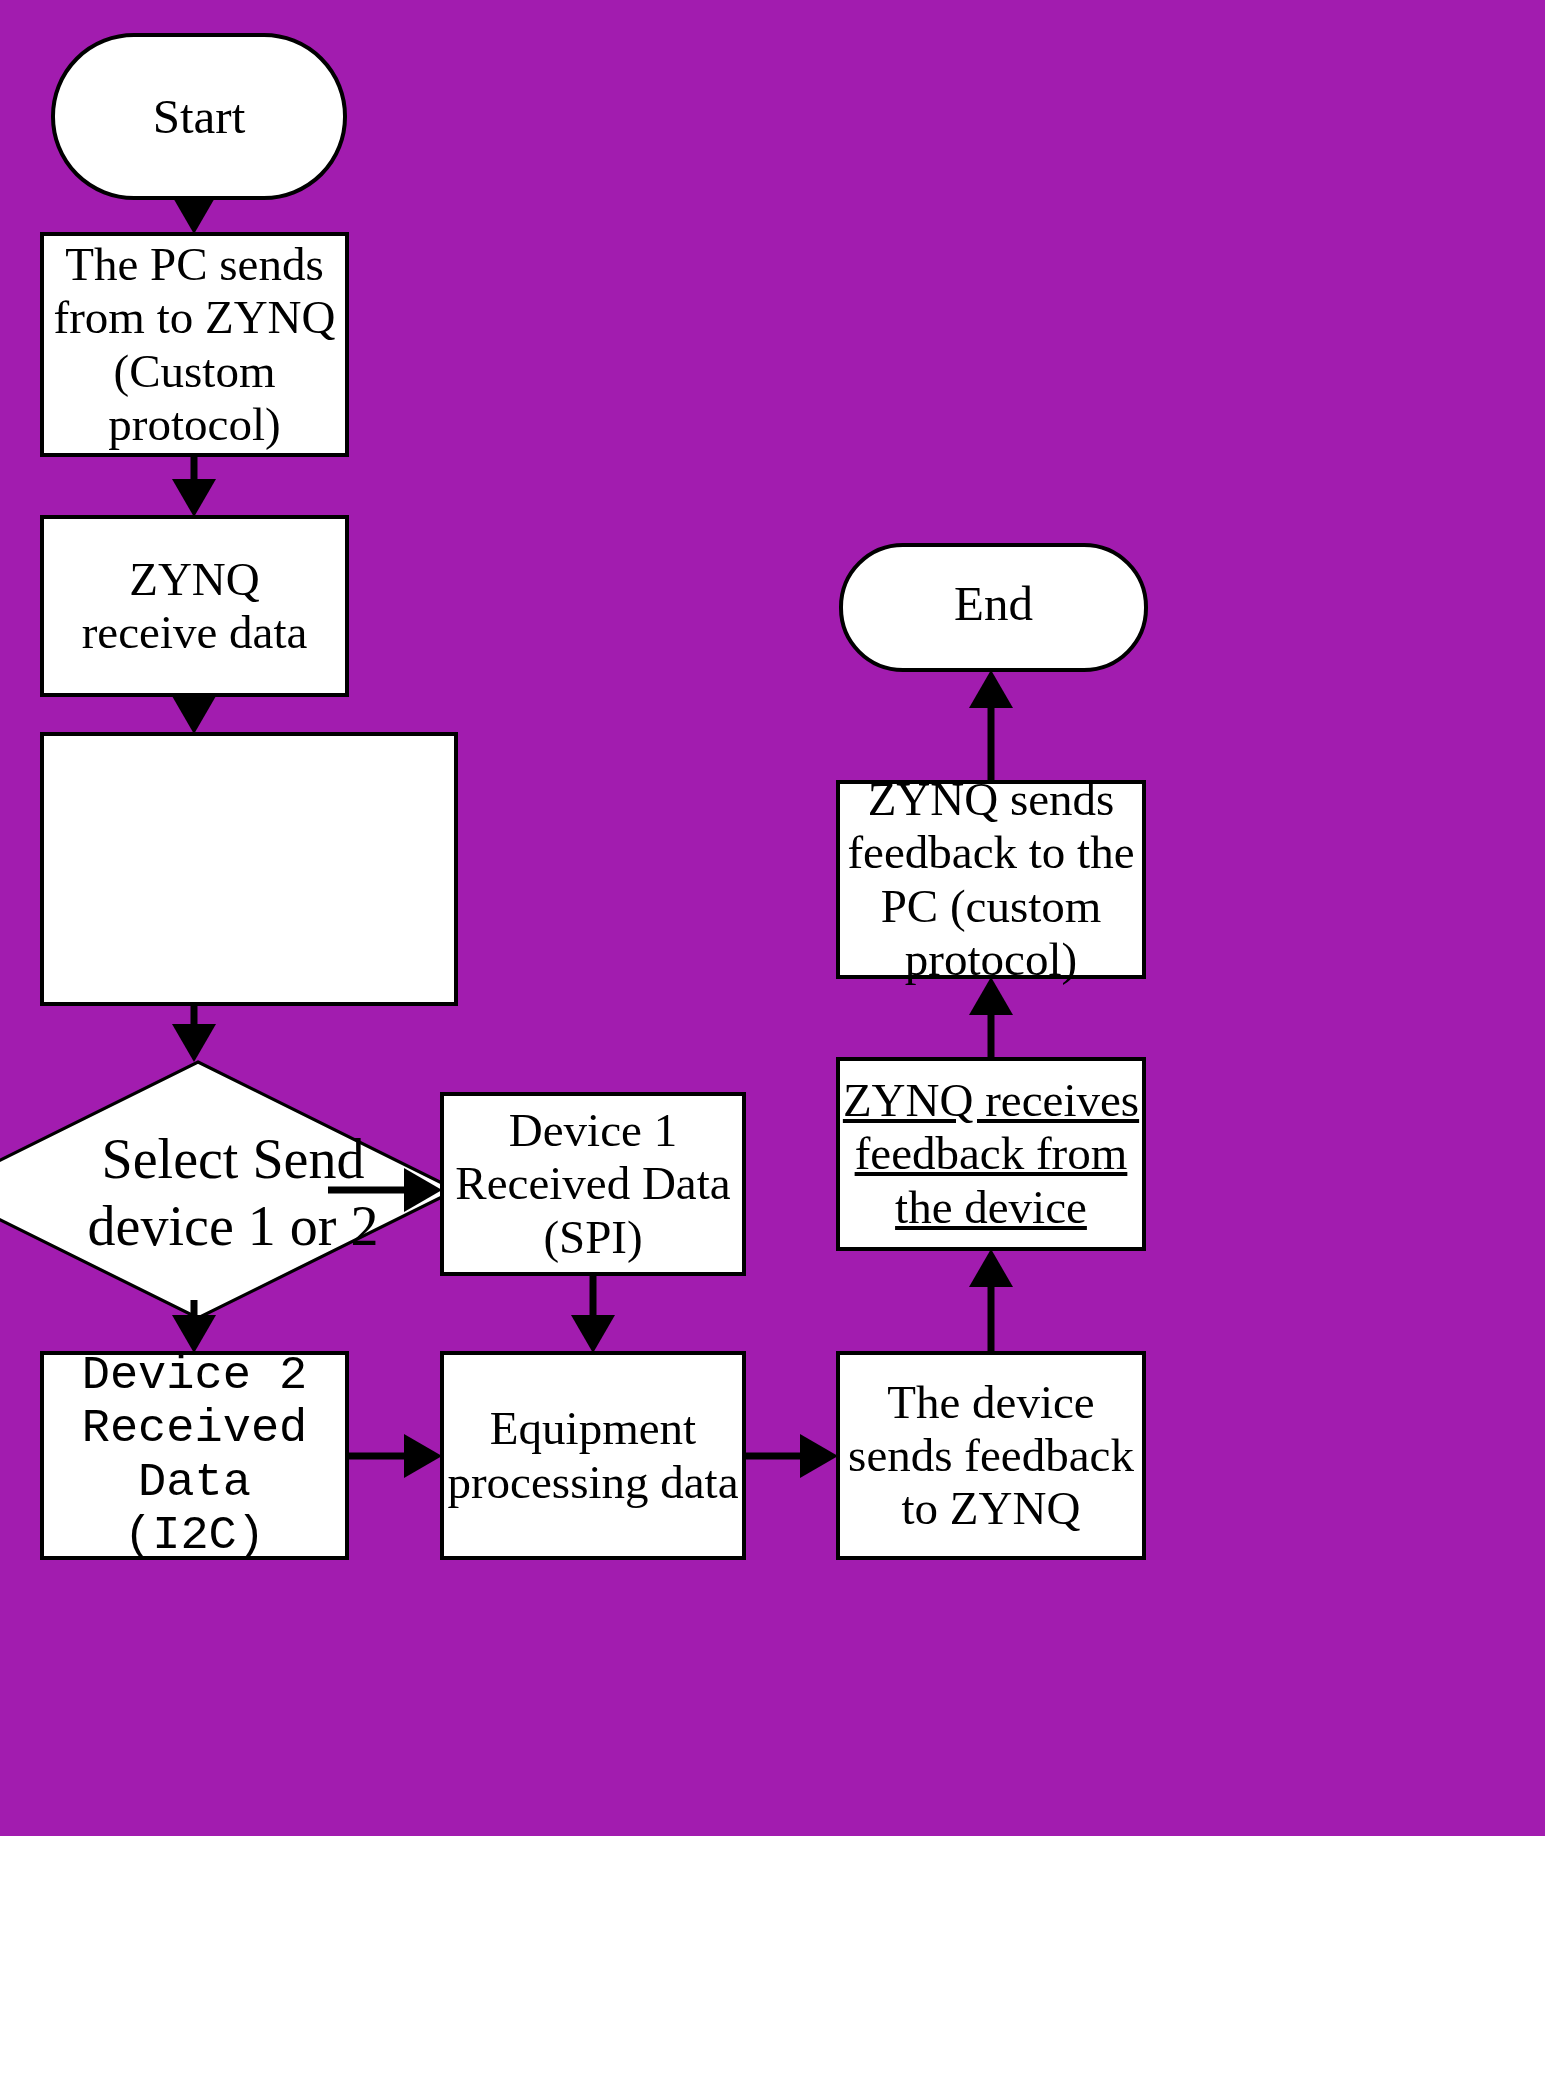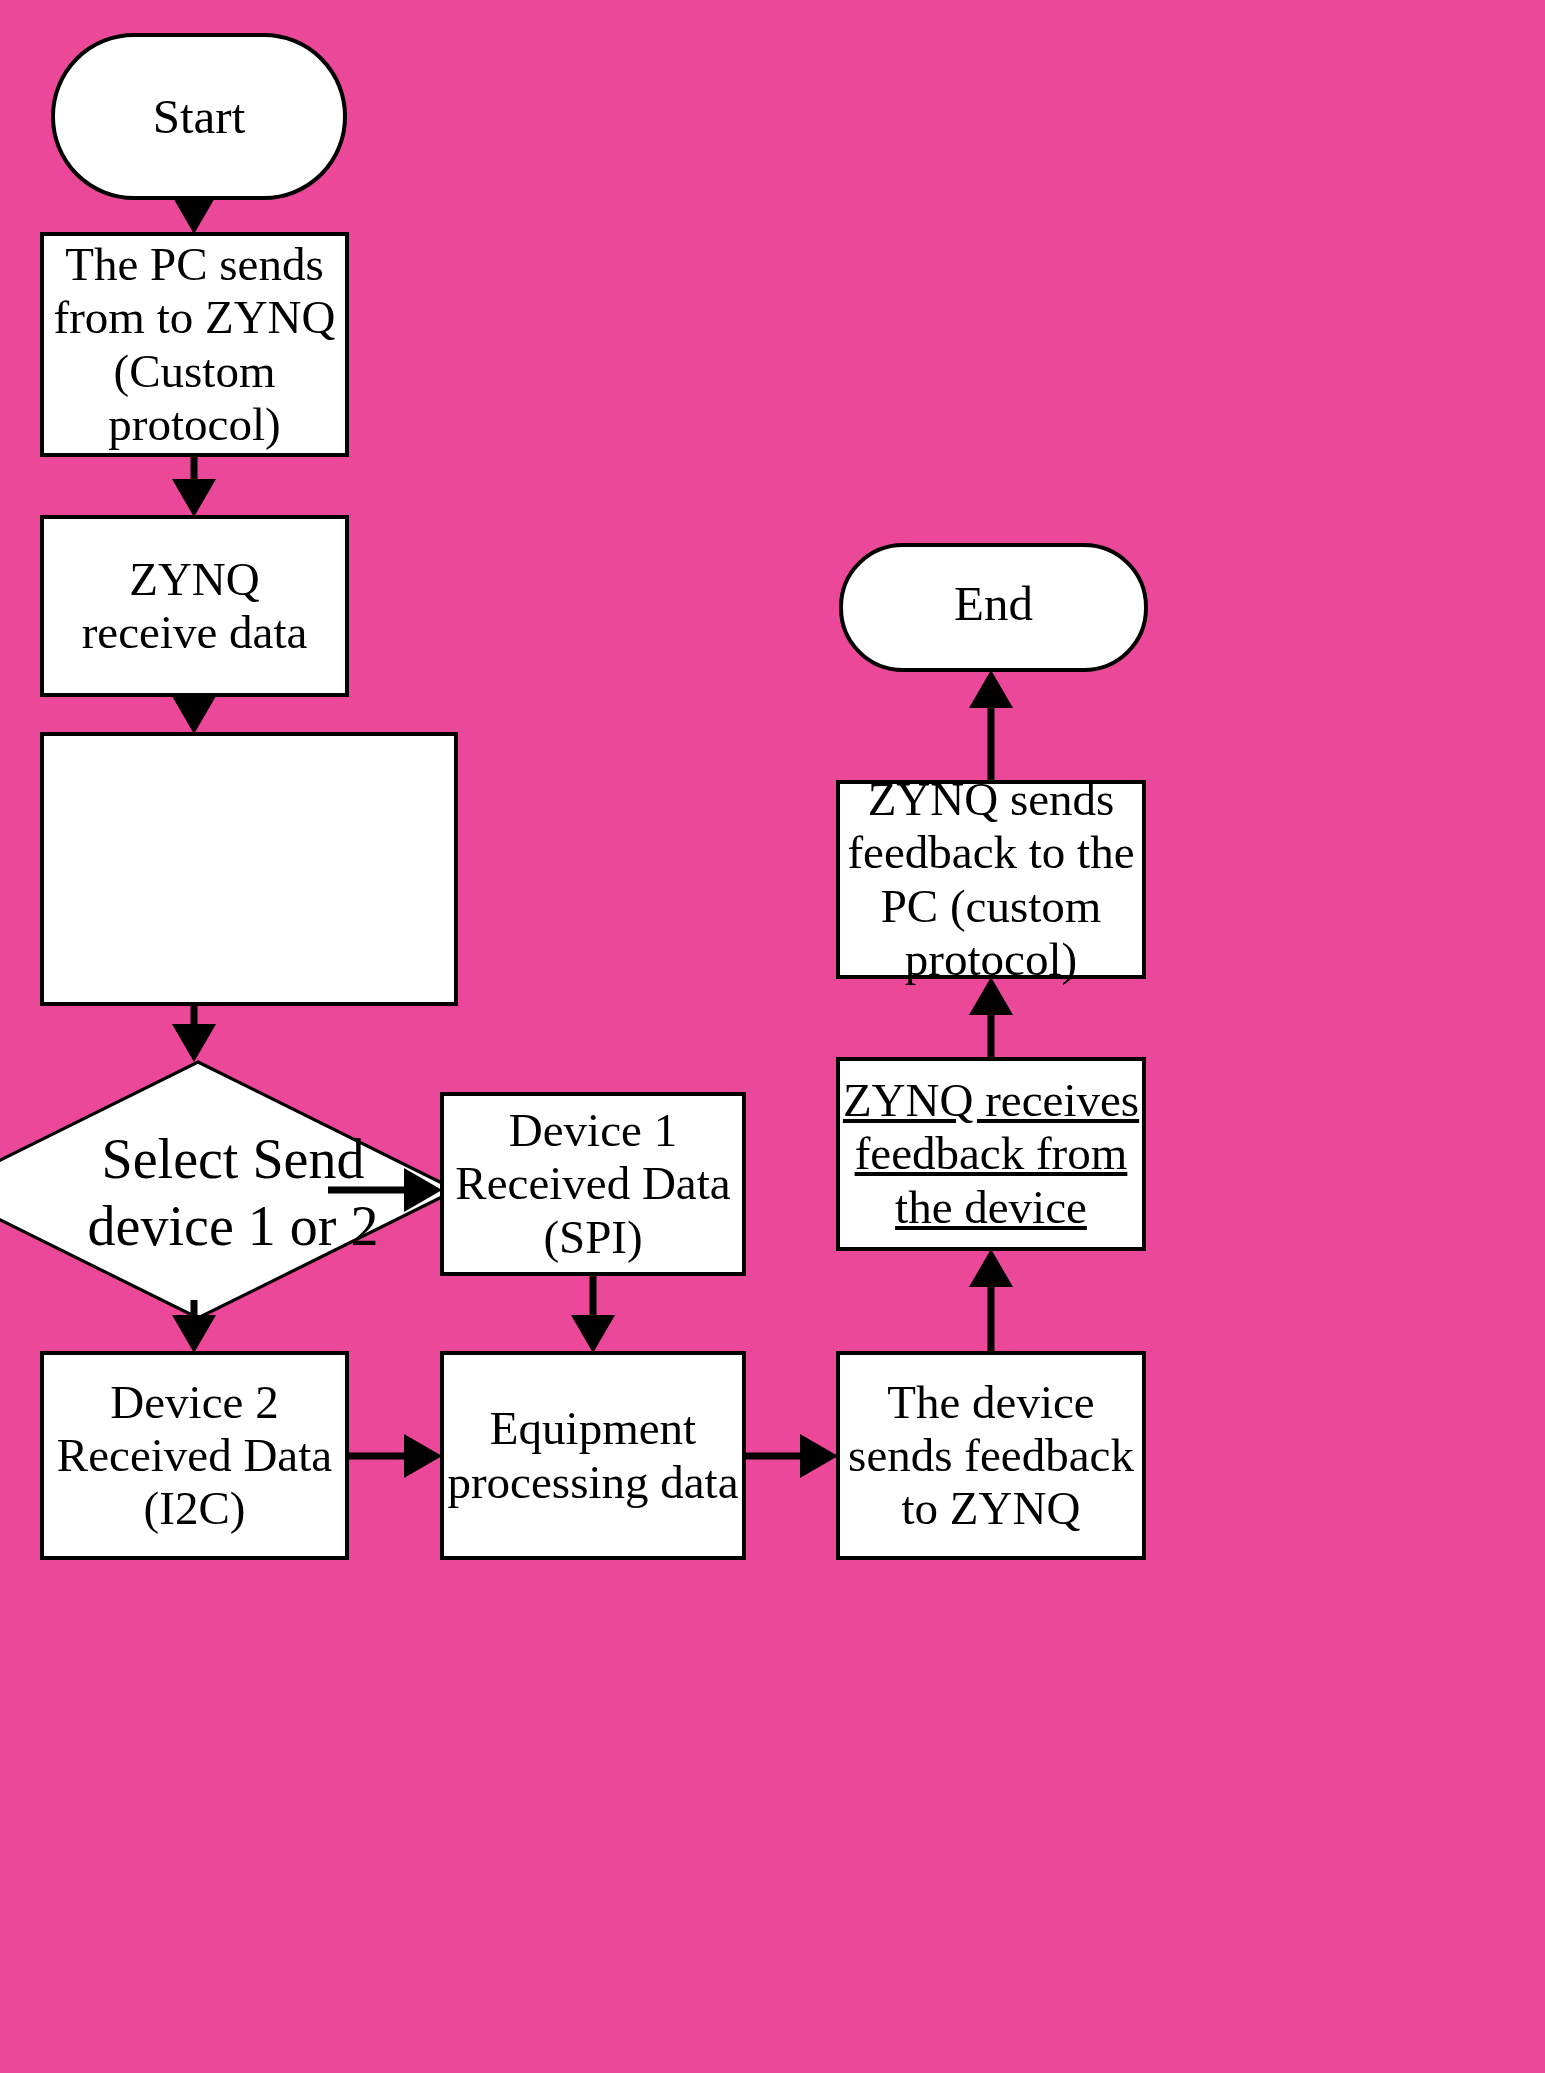--- a/index.html
+++ b/index.html
@@ -1,20 +1,20 @@
 <!DOCTYPE html>
 <html><head>
 <meta charset="utf-8">
 <style>
   html,body{margin:0;padding:0;background:#ffffff;}
   #page{
     position:relative;
     width:1545px;
-    height:2073px;
-    background:#ec4899;
+    height:1836px;
+    background:#a21caf;
     font-family:"Liberation Serif","DejaVu Serif",serif;
     overflow:hidden;
   }
   svg#flow{position:absolute;left:0;top:0;width:1545px;height:2073px;display:block;}
   .shape{fill:#ffffff;stroke:#000000;stroke-width:4;}
   .shape-thin{fill:#ffffff;stroke:#000000;stroke-width:3.2;}
   .conn{stroke:#000000;stroke-width:7;fill:none;}
   .arrowhead{fill:#000000;stroke:none;}
   .nodetext{
     position:absolute;
@@ -112,21 +112,21 @@
 receive data</div>
 
 
   <div class="nodetext diamond" style="left:58px;top:1130px;width:350px;height:125px;">Select Send
 device 1 or 2</div>
 
   <div class="nodetext" style="left:442px;top:1094px;width:302px;height:180px;">Device 1
 Received Data
 (SPI)</div>
 
-  <div class="nodetext" style="left:42px;top:1353px;width:305px;height:205px;">Device 2
+  <div class="nodetext" style="left:42px;top:1353px;width:305px;height:205px;font-family:Liberation Mono, monospace;">Device 2
 Received Data
 (I2C)</div>
 
   <div class="nodetext" style="left:442px;top:1353px;width:302px;height:205px;">Equipment
 processing data</div>
 
   <div class="nodetext" style="left:838px;top:1353px;width:306px;height:205px;">The device
 sends feedback
 to ZYNQ</div>
 

